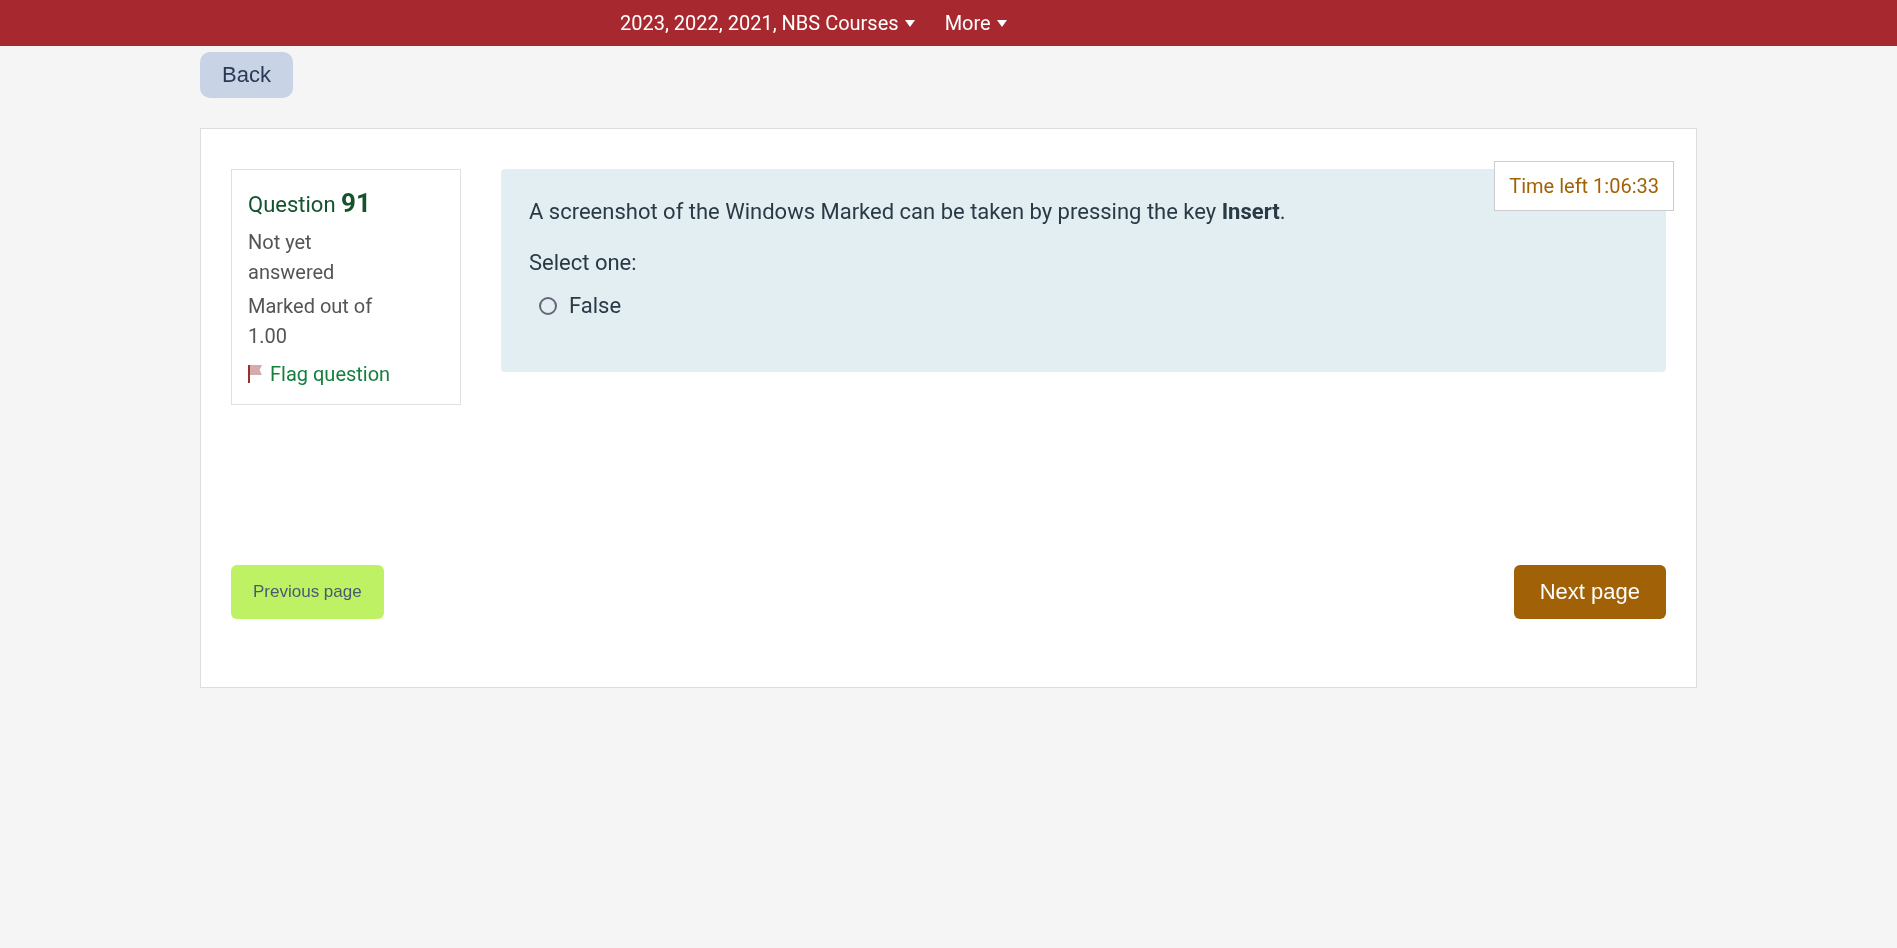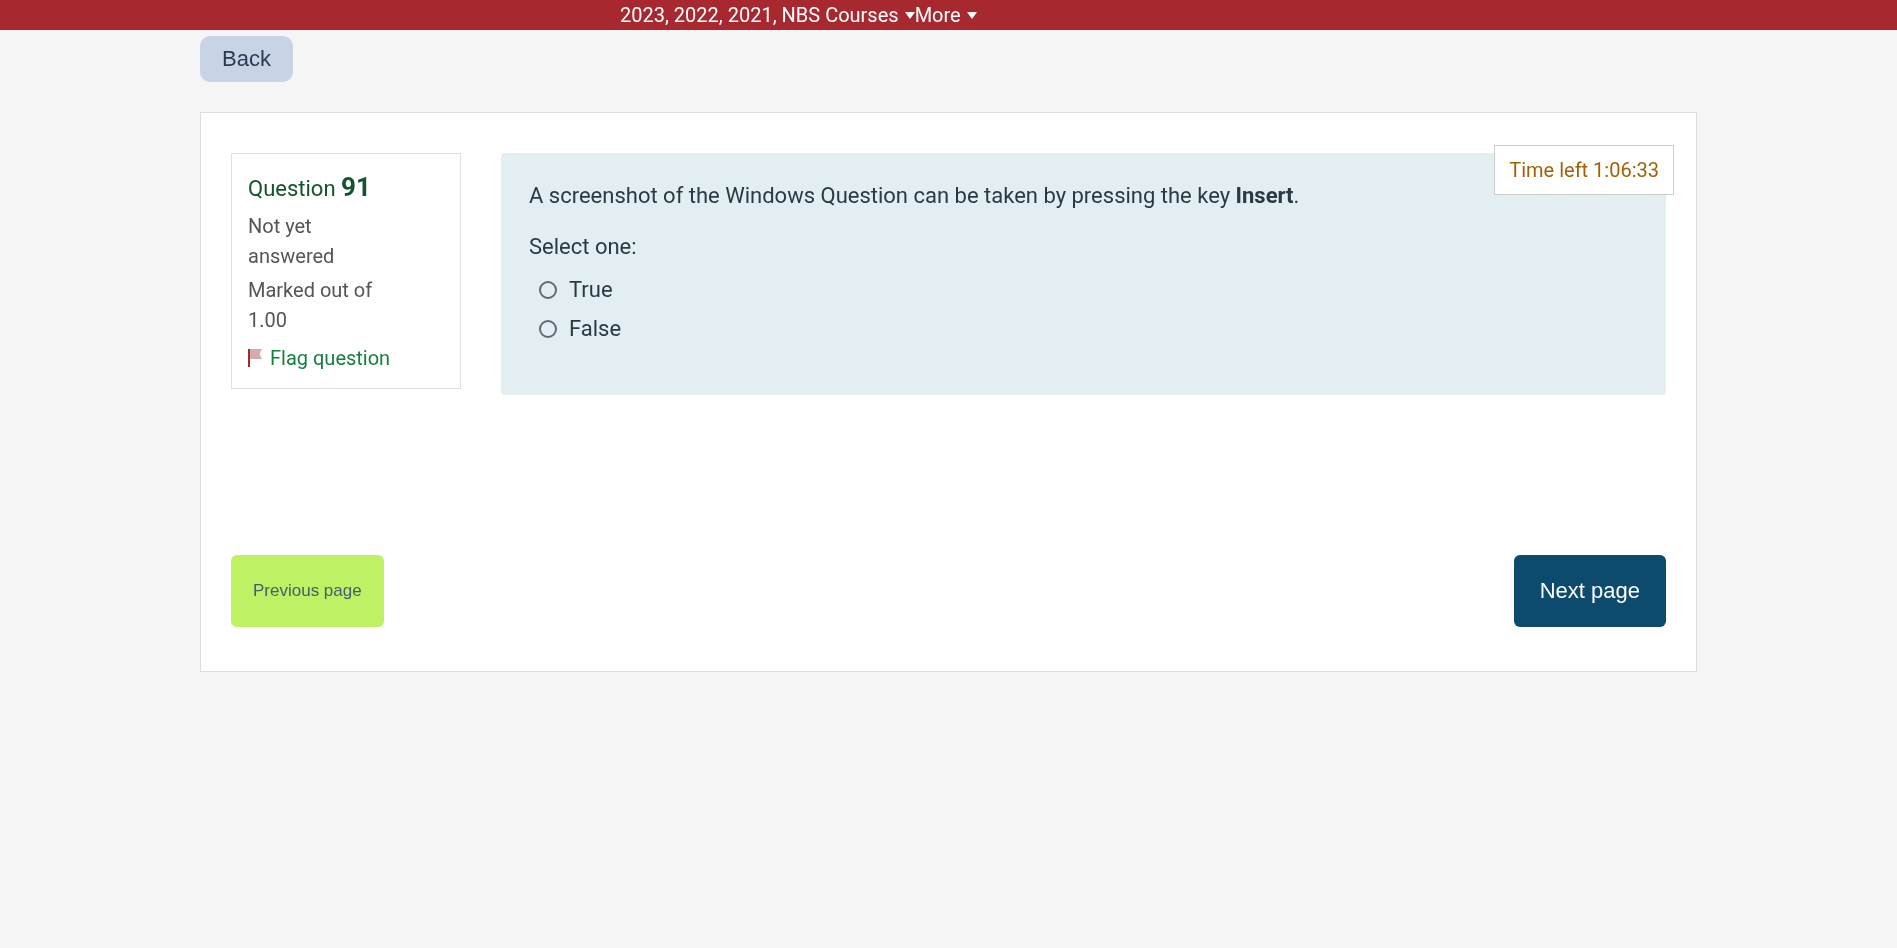--- a/index.html
+++ b/index.html
@@ -6,25 +6,26 @@
     body {
       font-family: -apple-system, BlinkMacSystemFont, "Segoe UI", Roboto, Helvetica, Arial, sans-serif;
       background: #f5f5f5;
       width: 1897px;
       height: 948px;
       overflow: hidden;
     }
     .top-nav {
       background: #a8282f;
       color: #fff;
-      height: 30px;
+      height: 46px;
       display: flex;
       align-items: center;
       padding: 0 20px;
       font-size: 20px;
+      gap: 30px;
     }
     .top-nav .nav-item {
       display: flex;
       align-items: center;
       gap: 6px;
       cursor: pointer;
       padding-left: 600px;
     }
     .top-nav .nav-item.more { padding-left: 0; }
     .chevron-down {
@@ -151,24 +152,24 @@
     .btn-prev {
       background: #bef264;
       color: #4a5a72;
       border: none;
       padding: 14px 22px;
       font-size: 17px;
       border-radius: 6px;
       cursor: pointer;
     }
     .btn-next {
-      background: #0c4a6e;
+      background: #a16207;
       color: #fff;
       border: none;
-      padding: 23px 26px;
+      padding: 14px 26px;
       font-size: 22px;
       border-radius: 6px;
       cursor: pointer;
     }
   </style>
 </head>
 <body>
 
 <div class="top-nav">
   <div class="nav-item">
@@ -201,28 +202,24 @@
           <span>Flag question</span>
         </div>
       </div>
 
       <div class="content-panel">
         <div class="time-left">
           <span>Time left</span>
           <span>1:06:33</span>
         </div>
         <div class="qtext">
-          <span>A screenshot of the Windows Question can be taken by pressing the key </span><span class="bold-key">Insert</span><span>.</span>
+          <span>A screenshot of the Windows Marked can be taken by pressing the key </span><span class="bold-key">Insert</span><span>.</span>
         </div>
         <div class="prompt">Select one:</div>
 
-        <div class="answer-row">
-          <span class="radio"></span>
-          <span>True</span>
-        </div>
         <div class="answer-row">
           <span class="radio"></span>
           <span>False</span>
         </div>
       </div>
 
     </div>
 
     <div class="nav-buttons">
       <button class="btn-prev">Previous page</button>

